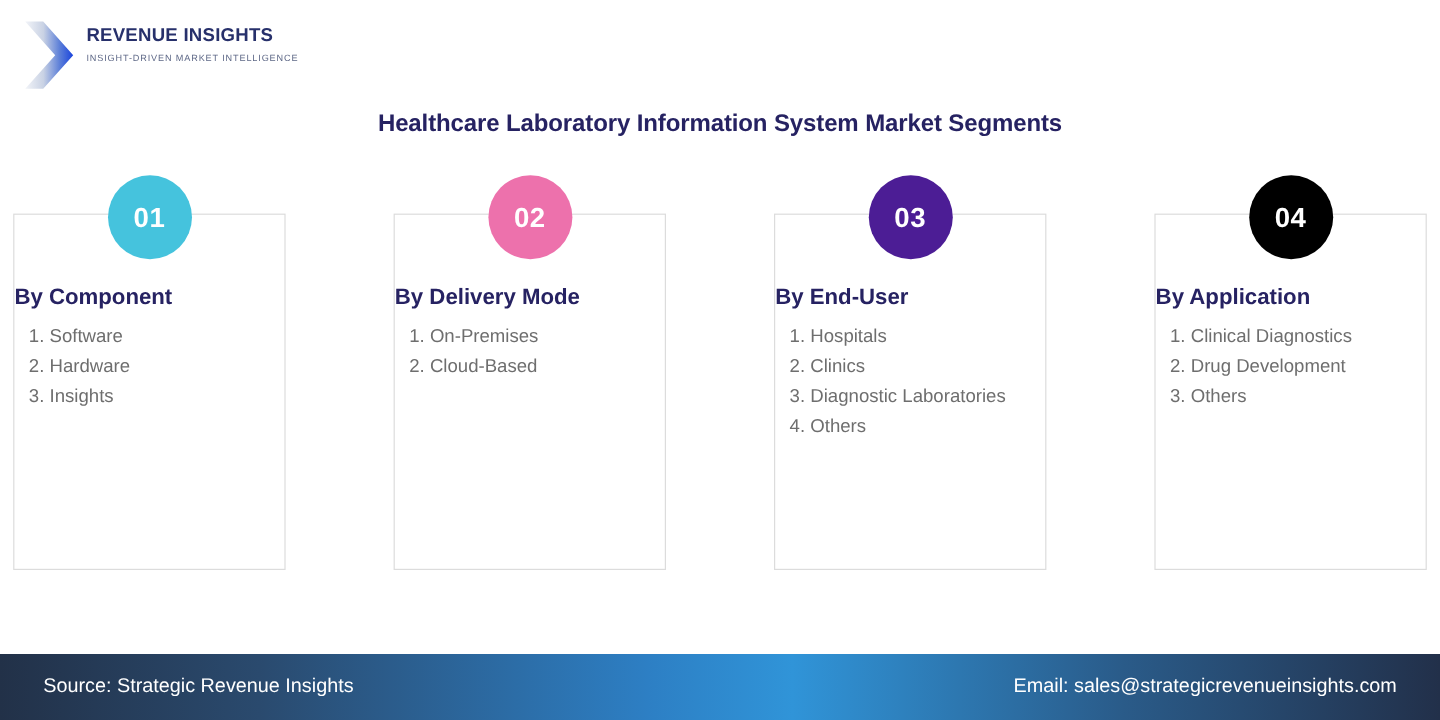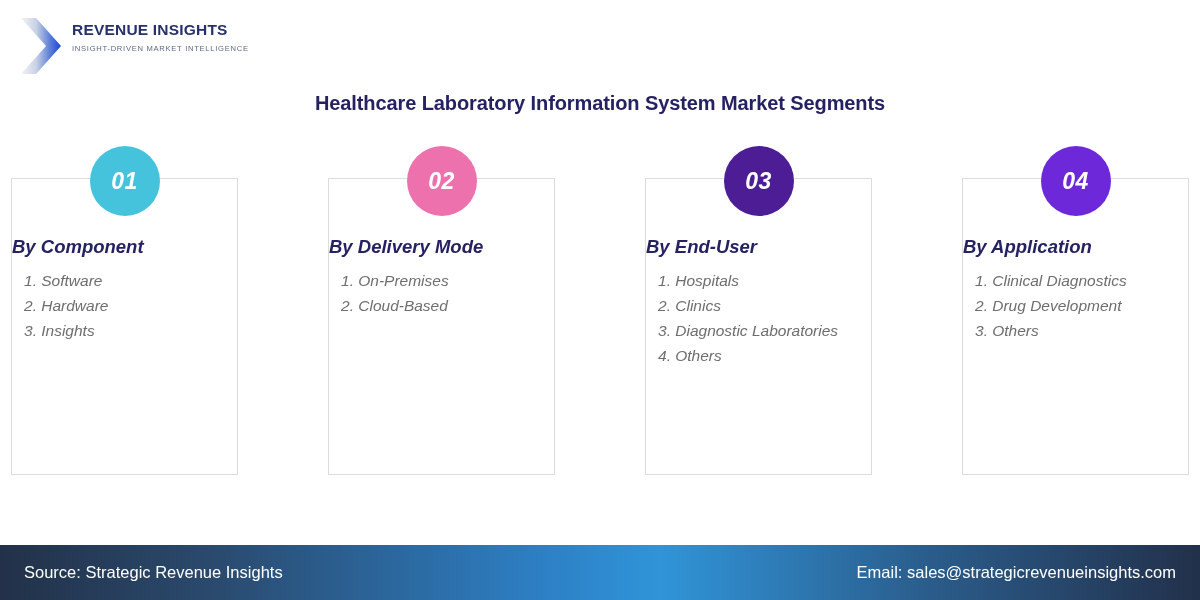--- a/index.html
+++ b/index.html
@@ -62,21 +62,20 @@
   }
 
   
   .cards {
     position: absolute;
     left: 11px;
     top: 178px;
     width: 1178px;
     display: flex;
     gap: 90px;
-    font-style: italic;
   }
   .card {
     position: relative;
     flex: 1 1 0;
     height: 297px;
     border: 1px solid #dcdcdc;
     background: #ffffff;
     box-sizing: border-box;
   }
   .card-badge {
@@ -130,21 +129,21 @@
         #223148 0%,
         #2a4a6e 18%,
         #2d7fc4 45%,
         #3094d8 55%,
         #2a5b89 78%,
         #22304a 100%);
     display: flex;
     align-items: center;
     justify-content: space-between;
     box-sizing: border-box;
-    padding: 0 24px;
+    padding: 0 36px;
   }
   .footer-text {
     color: #ffffff;
     font-size: 16.5px;
   }
 </style>
 </head>
 <body>
 
 <div class="logo-block">
@@ -195,21 +194,21 @@
     <div class="card-title">By End-User</div>
     <ul class="card-list">
       <li>Hospitals</li>
       <li>Clinics</li>
       <li>Diagnostic Laboratories</li>
       <li>Others</li>
     </ul>
   </div>
 
   <div class="card">
-    <div class="card-badge" style="background: #6d28d9;">04</div>
+    <div class="card-badge" style="background: #000000;">04</div>
     <div class="card-title">By Application</div>
     <ul class="card-list">
       <li>Clinical Diagnostics</li>
       <li>Drug Development</li>
       <li>Others</li>
     </ul>
   </div>
 
 </div>
 

